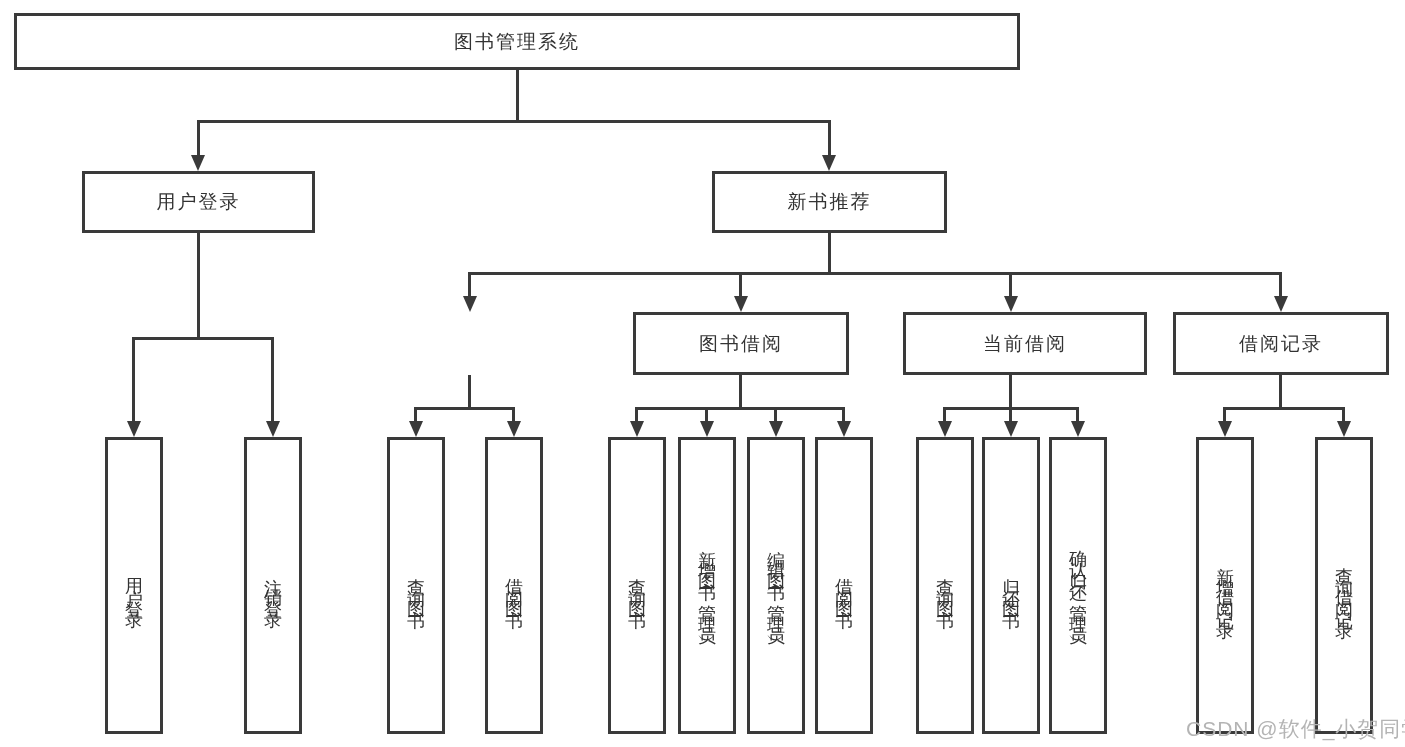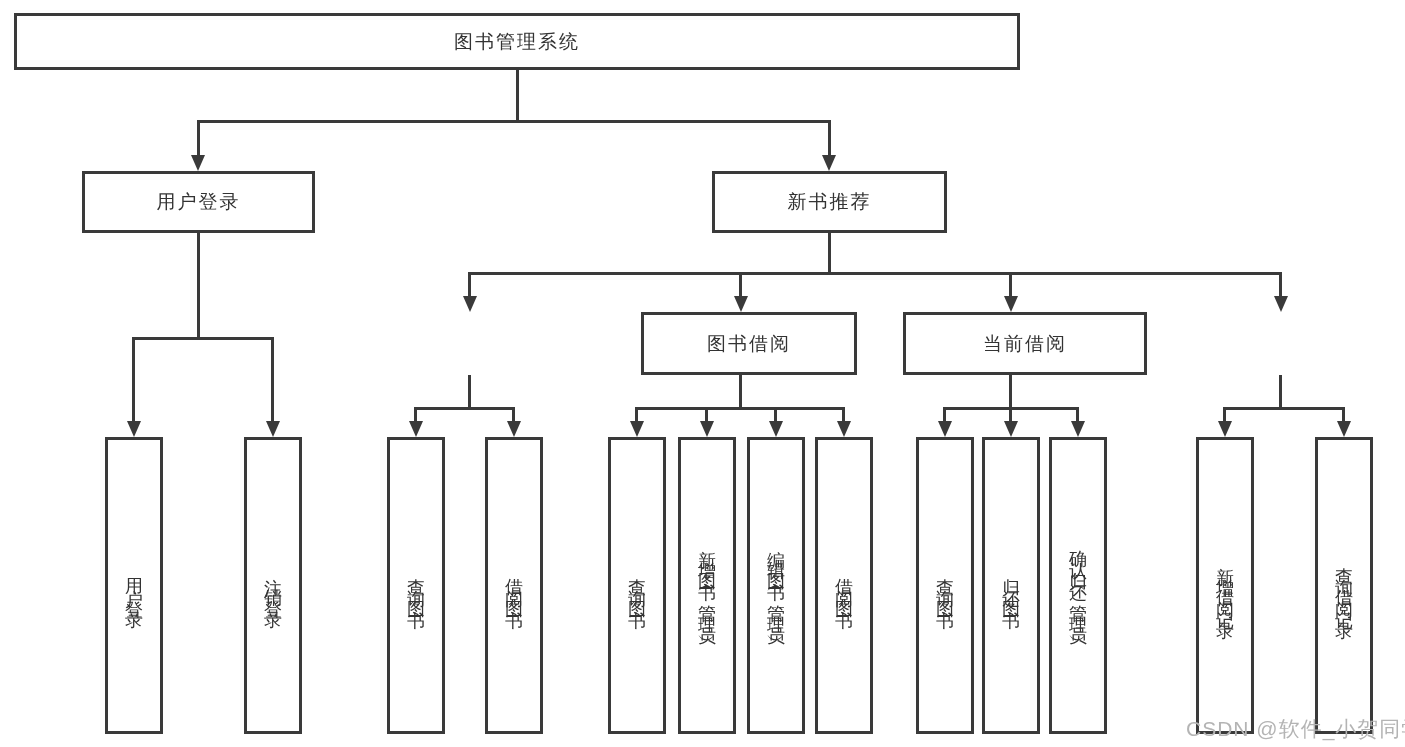--- a/index.html
+++ b/index.html
@@ -83,22 +83,23 @@
   <div class="hl" style="left:468px;top:272px;width:814px;"></div>
   <div class="vl" style="left:468px;top:272px;height:26px;"></div>
   <div class="arw" style="left:463px;top:296px;"></div>
   <div class="vl" style="left:739px;top:272px;height:26px;"></div>
   <div class="arw" style="left:734px;top:296px;"></div>
   <div class="vl" style="left:1009px;top:272px;height:26px;"></div>
   <div class="arw" style="left:1004px;top:296px;"></div>
   <div class="vl" style="left:1279px;top:272px;height:26px;"></div>
   <div class="arw" style="left:1274px;top:296px;"></div>
 
-  <div class="box" style="left:633px;top:312px;width:216px;height:63px;margin-left:8px;">图书借阅</div>
+  <div class="box" style="left:633px;top:312px;width:216px;height:63px;">图书借阅</div>
   <div class="box" style="left:903px;top:312px;width:244px;height:63px;">当前借阅</div>
+  <div class="box" style="left:1173px;top:312px;width:216px;height:63px;">借阅记录</div>
 
   <div class="vl" style="left:468px;top:375px;height:34px;"></div>
   <div class="hl" style="left:414px;top:407px;width:101px;"></div>
   <div class="vl" style="left:414px;top:407px;height:16px;"></div>
   <div class="arw" style="left:409px;top:421px;"></div>
   <div class="vl" style="left:512px;top:407px;height:16px;"></div>
   <div class="arw" style="left:507px;top:421px;"></div>
 
   <div class="vl" style="left:739px;top:375px;height:34px;"></div>
   <div class="hl" style="left:635px;top:407px;width:210px;"></div>

